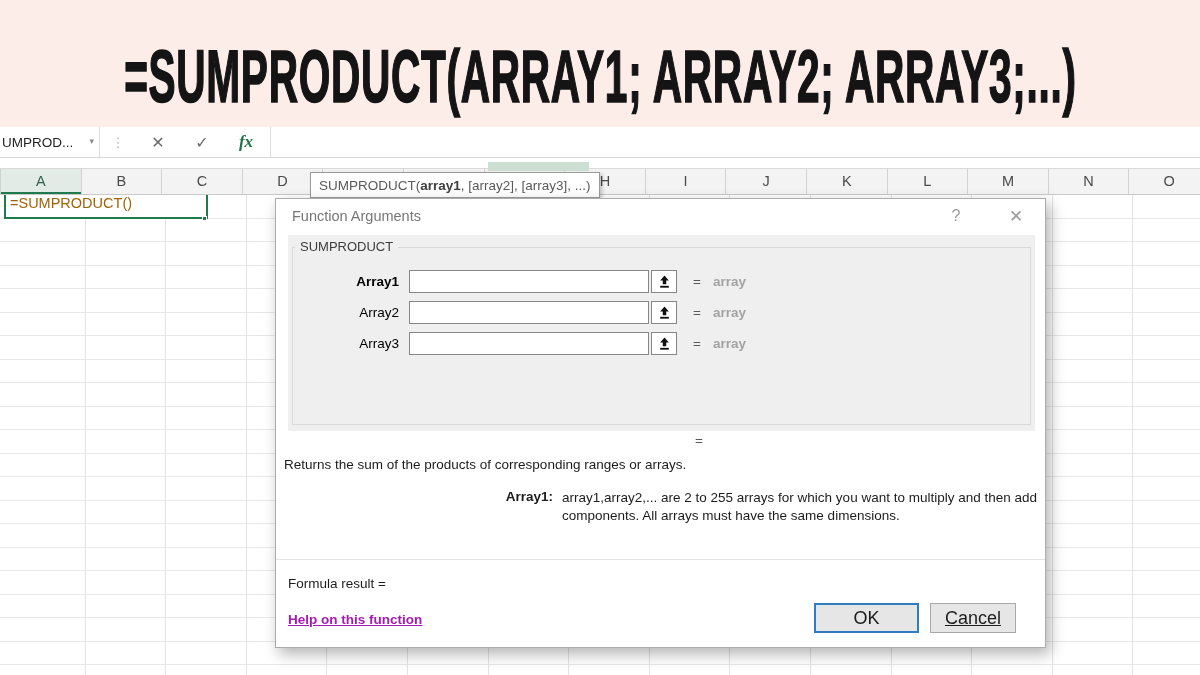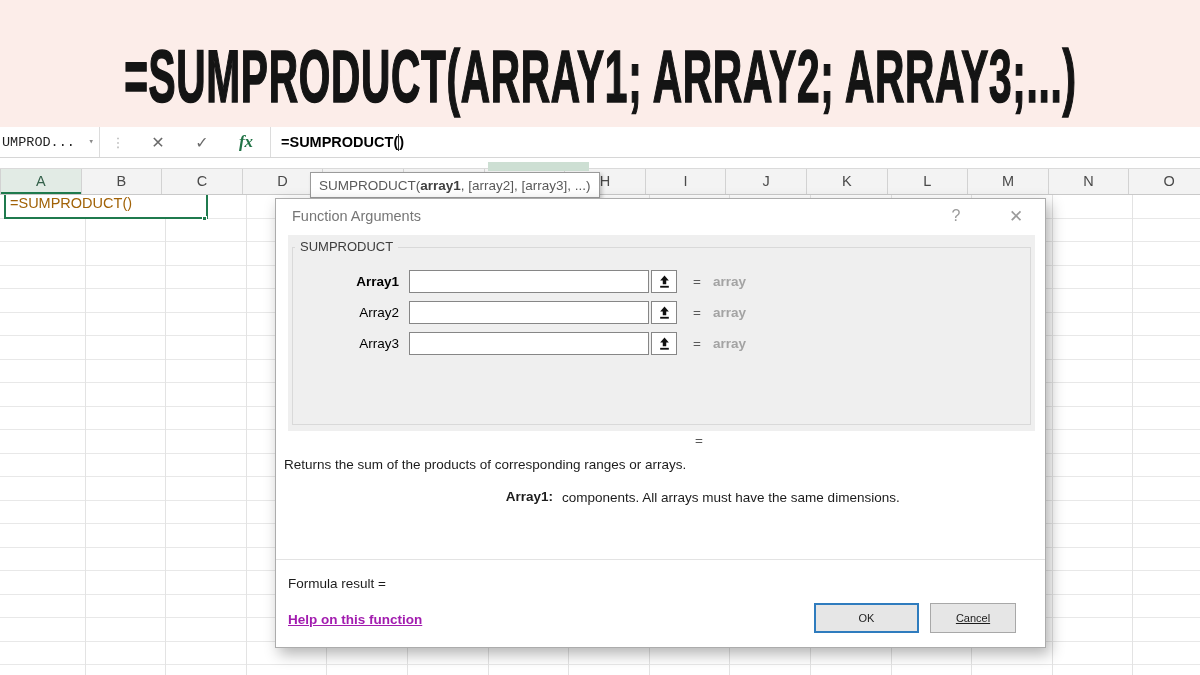--- a/index.html
+++ b/index.html
@@ -21,21 +21,21 @@
     -webkit-text-stroke:1.3px #141414;
   }
 
   
   .formula-bar {
     position:absolute; left:0; top:127px; width:1200px; height:31px;
     background:#fff; border-bottom:1px solid #d6d6d6;
     display:flex; align-items:center;
   }
   .name-box { width:100px; height:100%; position:relative; display:flex; align-items:center;
-    border-right:1px solid #dcdcdc; cursor:pointer;font-family:Liberation Mono, monospace; }
+    border-right:1px solid #dcdcdc; cursor:pointer; }
   .name-box .val { font-size:13.5px; color:#1f1f1f; padding-left:2px; white-space:nowrap; overflow:hidden; }
   .name-box .caret { position:absolute; right:5px; top:9px; font-size:9px; color:#8a8a8a; }
   .fb-grip { width:36px; text-align:center; color:#b0b0b0; font-size:13px; }
   .fb-btn { width:44px; height:100%; display:flex; align-items:center; justify-content:center;
     font-size:16px; color:#6a6a6a; cursor:pointer; }
   .fb-btn.fx { font-family:"Liberation Serif", serif; font-style:italic; font-weight:700;
     color:#217346; font-size:17px; }
   .fb-divider { width:1px; height:100%; background:#dcdcdc; margin-left:2px; }
   .fb-formula { margin-left:10px; font-size:14.5px; font-weight:700; color:#000;
     display:flex; align-items:center; flex:1; height:100%; cursor:text; }
@@ -120,21 +120,21 @@
 
   .mid-equals { position:absolute; left:419px; top:234px; color:#595959; }
   .dlg-desc { position:absolute; left:8px; top:258px; color:#1c1c1c; }
   .arg-help-row { position:absolute; left:0; top:290px; display:flex; width:100%; }
   .arg-help-row .arg-name { width:277px; text-align:right; font-weight:700; flex:none; }
   .arg-help-row .arg-text { margin-left:9px; line-height:18px; color:#1c1c1c; }
   .dlg-sep { position:absolute; left:0; top:360px; width:100%; height:1px; background:#e3e3e3; }
   .formula-result { position:absolute; left:12px; top:377px; color:#1c1c1c; }
   .help-link { position:absolute; left:12px; top:413px; color:#a21caf; text-decoration:underline; cursor:pointer;font-weight:bold; }
   .dlg-btn { position:absolute; top:404px; height:30px; background:#e6e6e6;
-    display:flex; align-items:center; justify-content:center; font-size:11px; color:#1c1c1c; cursor:pointer; }
+    display:flex; align-items:center; justify-content:center; font-size:18px; color:#1c1c1c; cursor:pointer; }
   .ok-btn { left:538px; width:105px; border:2px solid #2f7cbe; }
   .cancel-btn { left:654px; width:86px; border:1px solid #a8a8a8;text-decoration:underline; }
 </style>
 </head>
 <body>
 
 <div class="banner">
   <div class="banner-text">=SUMPRODUCT(ARRAY1; ARRAY2; ARRAY3;...)</div>
 </div>
 
@@ -147,25 +147,20 @@
   <div class="fb-btn">
     <span>✕</span>
   </div>
   <div class="fb-btn">
     <span>✓</span>
   </div>
   <div class="fb-btn fx">
     <span>fx</span>
   </div>
   <div class="fb-divider"></div>
-  <div class="fb-formula">
-    <span>=SUMPRODUCT(</span>
-    <span class="fb-caret"></span>
-    <span>)</span>
-  </div>
 </div>
 
 <div class="col-headers">
   <div class="rowhdr-stub"></div>
   <div class="col-cell selected">A</div>
   <div class="col-cell">B</div>
   <div class="col-cell">C</div>
   <div class="col-cell">D</div>
   <div class="col-cell">E</div>
   <div class="col-cell">F</div>
@@ -248,20 +243,21 @@
       </div>
     </div>
   </div>
 
   <div class="mid-equals">=</div>
   <div class="dlg-desc">Returns the sum of the products of corresponding ranges or arrays.</div>
 
   <div class="arg-help-row">
     <span class="arg-name">Array1:</span>
     <div class="arg-text">
+      <div>array1,array2,... are 2 to 255 arrays for which you want to multiply and then add</div>
       <div>components. All arrays must have the same dimensions.</div>
     </div>
   </div>
 
   <div class="dlg-sep"></div>
   <div class="formula-result">Formula result =</div>
   <a class="help-link">Help on this function</a>
   <div class="dlg-btn ok-btn">OK</div>
   <div class="dlg-btn cancel-btn">Cancel</div>
 </div>

